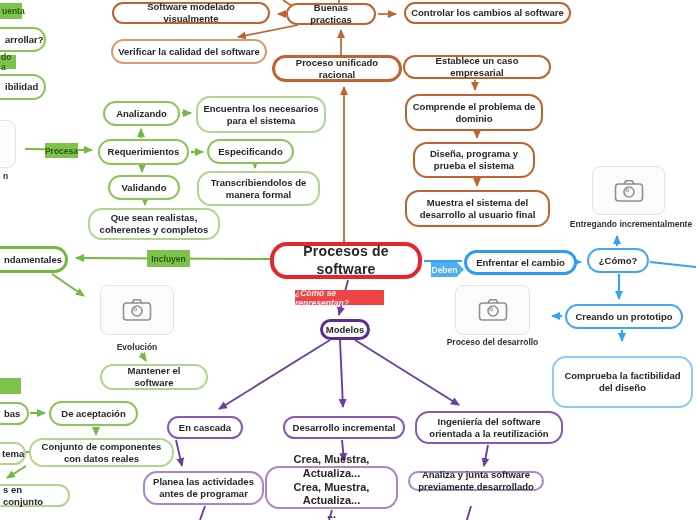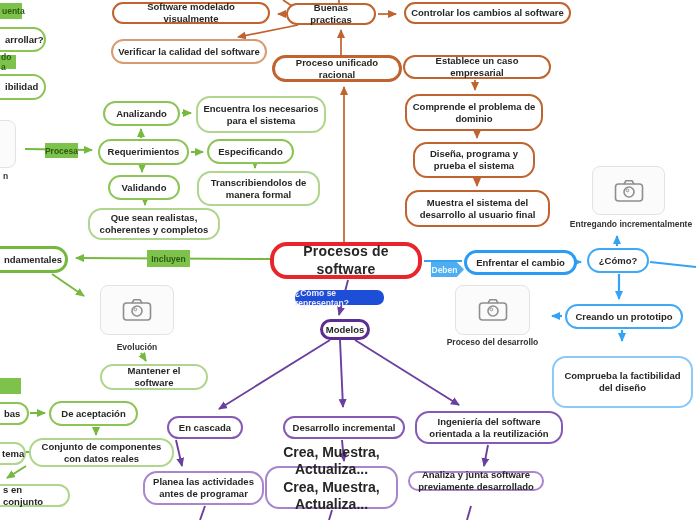--- a/index.html
+++ b/index.html
@@ -27,21 +27,21 @@
   .purple.light{border-color:#A985CC;}
   .purple.thick{border:3px solid #5E2D91;border-radius:13px;}
   .red.thick{border:4px solid #E8252A;border-radius:17px;font-size:14px;letter-spacing:.2px;}
   .elabel{
     position:absolute;z-index:3;font-weight:bold;font-size:8.5px;
     display:flex;align-items:center;justify-content:center;box-sizing:border-box;
   }
   .elabel.cut{justify-content:flex-start;text-align:left;}
   .elabel.green-l{background:#7DC24B;color:#2C5A12;}
   .elabel.blue-l{background:#4FAEF2;color:#EAF6FF;clip-path:polygon(0 0,78% 0,100% 50%,78% 100%,0 100%);padding-right:6px;margin-top:8px;}
-  .elabel.purple-l{background:#1d4ed8;color:#F3EAFB;border-radius:7px;}
+  .elabel.purple-l{background:#ef4444;color:#F3EAFB;border-radius:0;font-style:italic;}
   .img-card{
     position:absolute;background:#FBFBFB;border:1px solid #E3E3E3;border-radius:8px;
     display:flex;align-items:center;justify-content:center;z-index:2;box-sizing:border-box;
   }
   .caption{
     position:absolute;z-index:2;font-weight:bold;font-size:8.5px;color:#333;
     text-align:center;white-space:nowrap;
   }
   .caption.left{text-align:left;}
   .block{display:block;}
@@ -223,21 +223,21 @@
   </div>
   <div class="node purple" style="left:283px;top:416px;width:122px;height:23px;">
     <span>Desarrollo incremental</span>
   </div>
   <div class="node purple" style="left:415px;top:411px;width:148px;height:33px;">
     <span>Ingeniería del software orientada a la reutilización</span>
   </div>
   <div class="node purple light" style="left:143px;top:471px;width:121px;height:34px;">
     <span>Planea las actividades antes de programar</span>
   </div>
-  <div class="node purple light" style="left:265px;top:466px;width:133px;height:43px;font-size:14px;">
+  <div class="node purple light" style="left:265px;top:466px;width:133px;height:43px;font-size:11px;">
     <span>
       <span class="block">Crea, Muestra, Actualiza...</span>
       <span class="block">Crea, Muestra, Actualiza...</span>
       <span class="block">...</span>
     </span>
   </div>
   <div class="node purple light" style="left:408px;top:471px;width:136px;height:20px;">
     <span>Analiza y junta software previamente desarrollado</span>
   </div>
 

